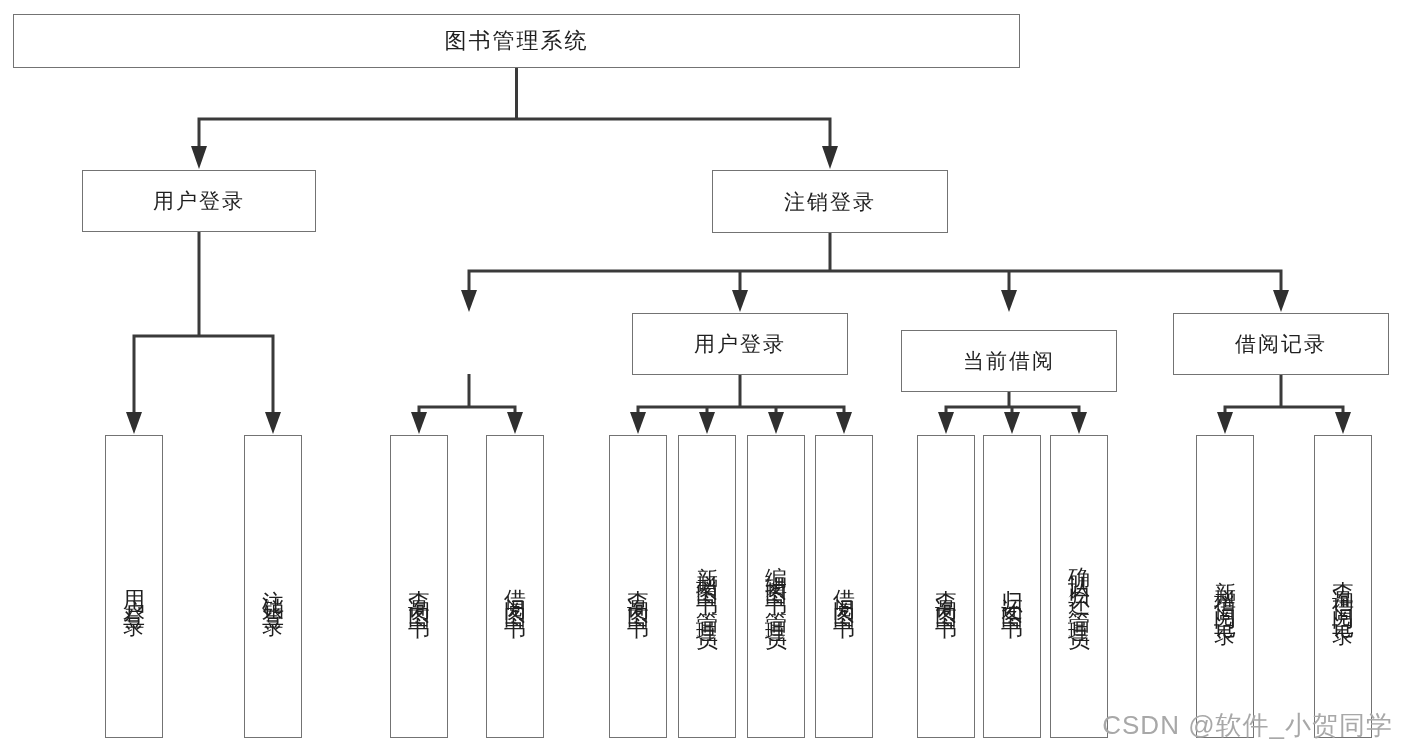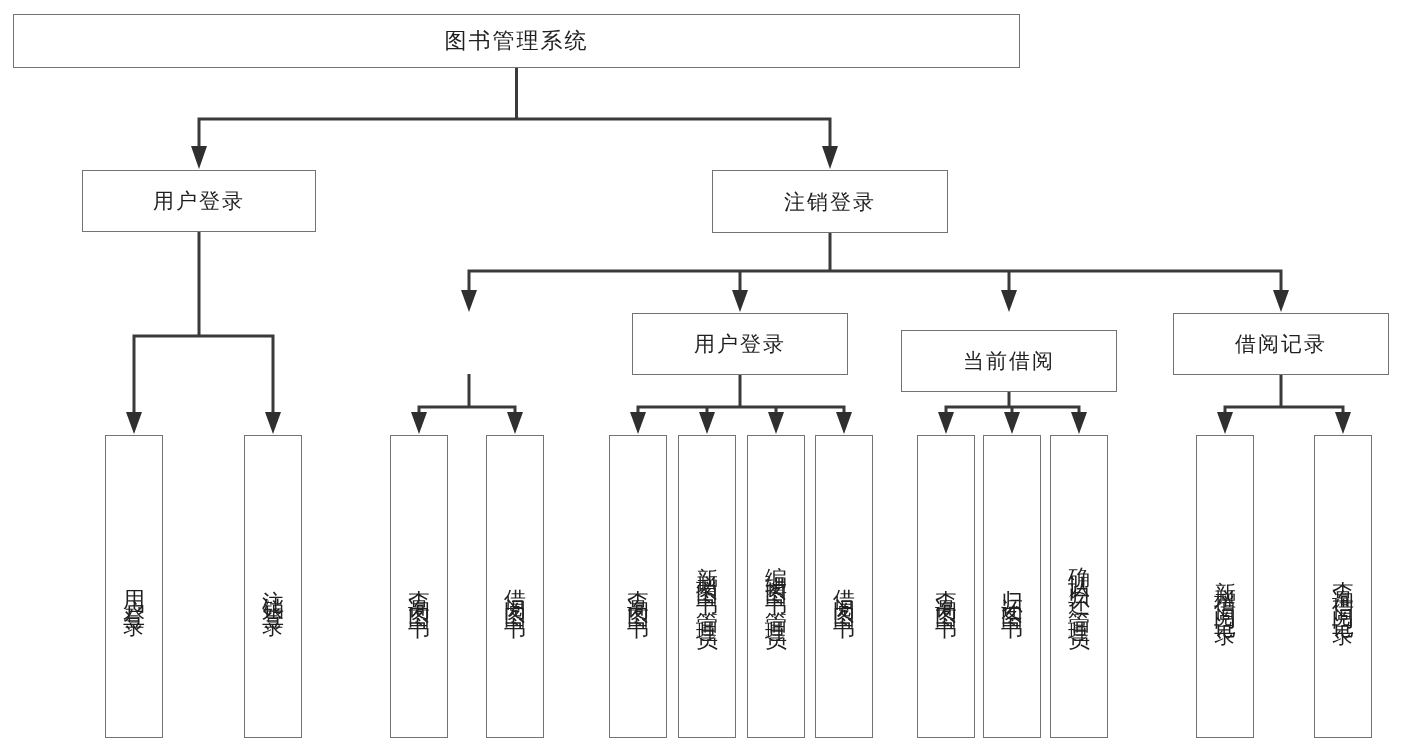--- a/index.html
+++ b/index.html
@@ -127,14 +127,15 @@
   <div class="box v" style="left:747px; top:435px; width:58px; height:303px">编辑图书（管理员）</div>
   <div class="box v" style="left:815px; top:435px; width:58px; height:303px">借阅图书</div>
 
   <div class="box v" style="left:917px; top:435px; width:58px; height:303px">查询图书</div>
   <div class="box v" style="left:983px; top:435px; width:58px; height:303px">归还图书</div>
   <div class="box v" style="left:1050px; top:435px; width:58px; height:303px">确认归还（管理员）</div>
 
   <div class="box v" style="left:1196px; top:435px; width:58px; height:303px">新增借阅记录</div>
   <div class="box v" style="left:1314px; top:435px; width:58px; height:303px">查询借阅记录</div>
 
+  <div class="watermark">CSDN @软件_小贺同学</div>
 
 </div>
 
 </body></html>

